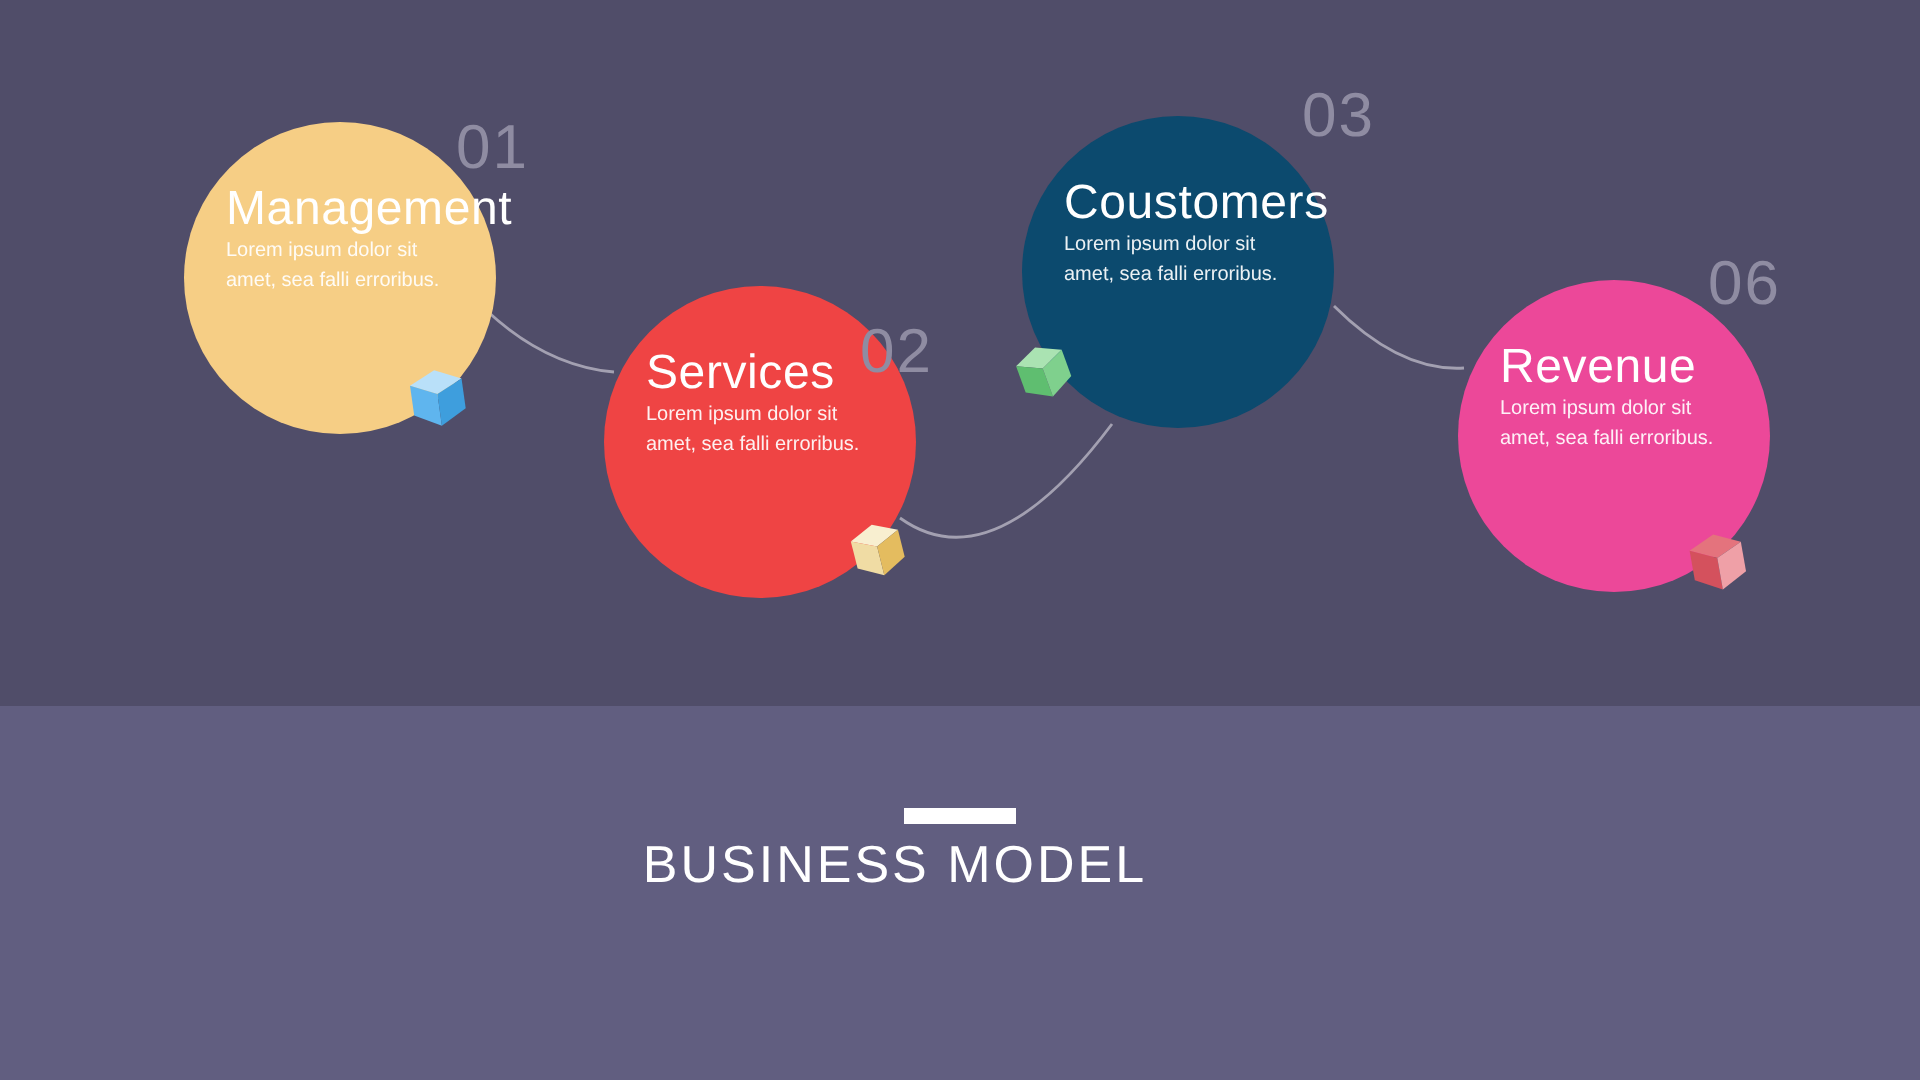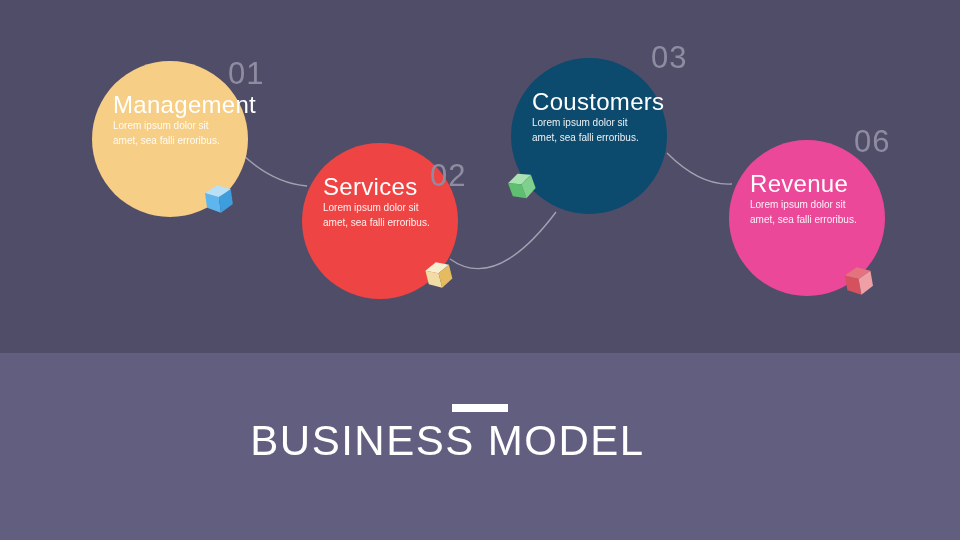--- a/index.html
+++ b/index.html
@@ -68,21 +68,21 @@
     position: absolute;
     left: 452px; top: 51px;
     width: 56px; height: 8px;
     background: #FFFFFF;
   }
   .slide-title {
     position: absolute;
     left: 0; top: 64px;
     width: 895px;
     text-align: center;
-    font-size: 42px;
+    font-size: 26px;
     font-weight: 300;
     letter-spacing: 1.5px;
     color: #FFFFFF;
     margin: 0;
   }
 </style>
 </head>
 <body>
 
 <div class="slide">

